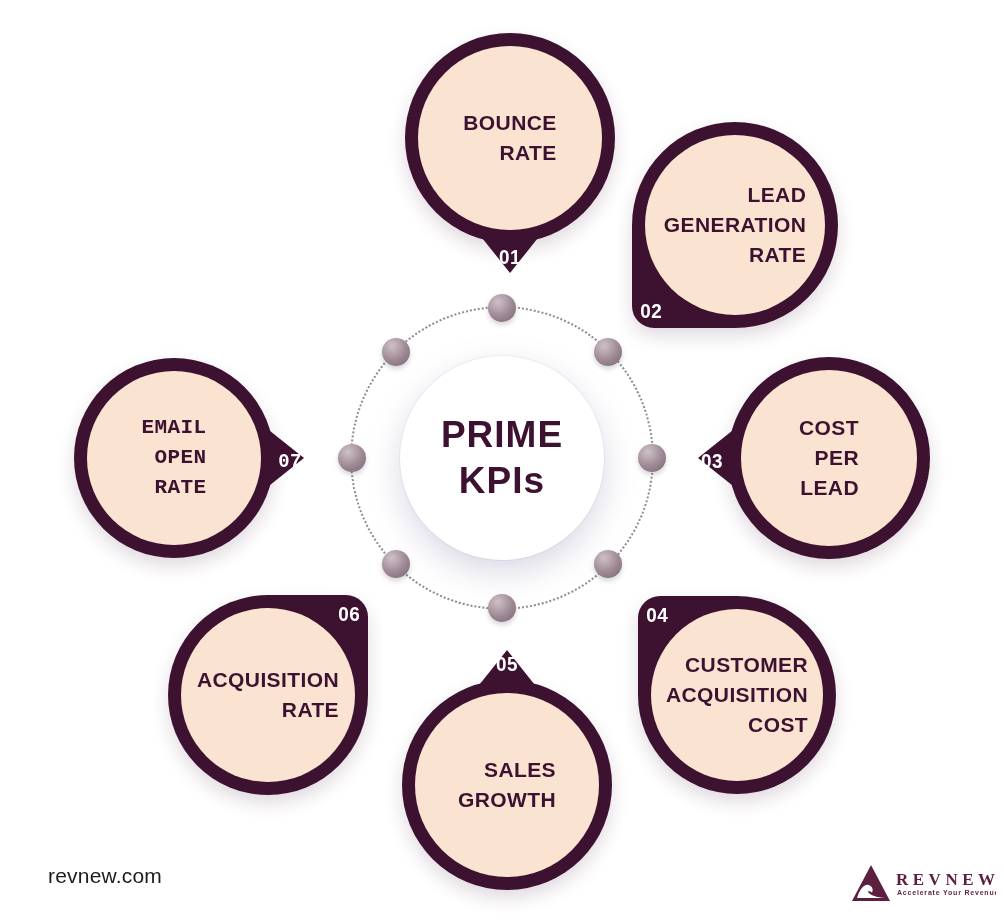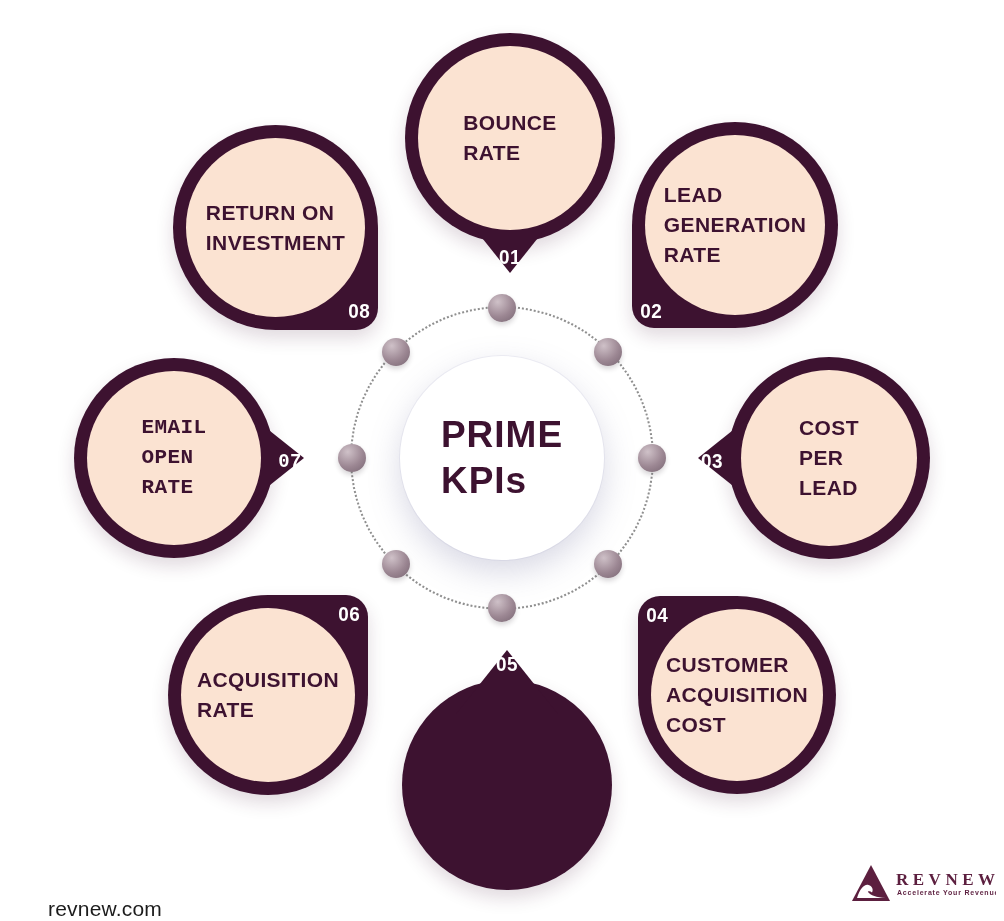--- a/index.html
+++ b/index.html
@@ -20,21 +20,21 @@
     border:2px dotted #8f8f8f;border-radius:50%;box-sizing:border-box;
   }
   .center-circle{
     position:absolute;left:400px;top:356px;width:204px;height:204px;border-radius:50%;
     background:#ffffff;
     box-shadow:0 12px 32px rgba(125,125,165,.30),0 0 0 1px #f3f3f8;
     display:flex;align-items:center;justify-content:center;
   }
   .center-title{
     font-size:37px;font-weight:700;line-height:1.25;letter-spacing:1px;
-    color:var(--dark);white-space:pre-line;
+    color:var(--dark);text-align:center;white-space:pre-line;
   }
 
   
   .bead{
     position:absolute;width:28px;height:28px;border-radius:50%;
     background:radial-gradient(circle at 35% 28%,#cfc1c8,#9c8793 55%,#786572);
     box-shadow:0 3px 5px rgba(40,30,40,.18);
   }
   .bead-n {left:488px;top:294px;}
   .bead-ne{left:594px;top:338px;}
@@ -62,21 +62,21 @@
               clip-path:polygon(0 0,100% 0,50% 100%);}
   .tail-up   {left:50%;transform:translateX(-50%);top:-30px;width:102px;height:64px;
               clip-path:polygon(50% 0,0 100%,100% 100%);}
   .tail-left {top:50%;transform:translateY(-50%);left:-30px;width:64px;height:102px;
               clip-path:polygon(0 50%,100% 0,100% 100%);}
   .tail-right{top:50%;transform:translateY(-50%);right:-30px;width:64px;height:102px;
               clip-path:polygon(100% 50%,0 0,0 100%);}
 
   .inner{
     position:absolute;inset:13px;background:var(--peach);border-radius:50%;
-    display:flex;align-items:center;justify-content:center;text-align:left;
+    display:flex;align-items:center;justify-content:center;text-align:right;
   }
   .label{
     font-size:21px;font-weight:700;line-height:1.42;letter-spacing:.4px;
     color:var(--dark);white-space:pre-line;
   }
   .num{
     position:absolute;color:#ffffff;font-size:21px;font-weight:700;
     letter-spacing:.5px;transform:scaleX(.9);
   }
 
@@ -96,21 +96,21 @@
   .b3 .num{left:-32px;top:92px;width:32px;text-align:center;}
   .b7 .num{right:-32px;top:92px;width:32px;text-align:center;}
   .b2 .num{left:7px;bottom:5px;}
   .b4 .num{left:7px;top:7px;}
   .b6 .num{right:7px;top:7px;}
   .b8 .num{right:7px;bottom:7px;}
 
   
   .site{
     position:absolute;left:48px;top:864px;
-    font-size:21px;color:#1c1c1c;letter-spacing:.2px;text-decoration:none;margin-top:33px;
+    font-size:21px;color:#1c1c1c;letter-spacing:.2px;text-decoration:none;
   }
   .logo{position:absolute;left:850px;top:862px;width:146px;height:46px;}
 </style>
 </head>
 <body>
 
 <div class="canvas">
 
   <div class="dotted-ring"></div>
 
@@ -165,20 +165,24 @@
       <div class="label">CUSTOMER
 ACQUISITION
 COST</div>
     </div>
     <div class="num">04</div>
   </div>
 
   <div class="bubble b5">
     <div class="shape"></div>
     <div class="tail tail-up"></div>
+    <div class="inner">
+      <div class="label">SALES
+GROWTH</div>
+    </div>
     <div class="num">05</div>
   </div>
 
   <div class="bubble b6">
     <div class="shape corner-tr"></div>
     <div class="inner">
       <div class="label">ACQUISITION
 RATE</div>
     </div>
     <div class="num">06</div>
@@ -188,28 +192,20 @@
     <div class="shape"></div>
     <div class="tail tail-right"></div>
     <div class="inner">
       <div class="label">EMAIL
 OPEN
 RATE</div>
     </div>
     <div class="num">07</div>
   </div>
 
-  <div class="bubble b8">
-    <div class="shape corner-br"></div>
-    <div class="inner">
-      <div class="label">RETURN ON
-INVESTMENT</div>
-    </div>
-    <div class="num">08</div>
-  </div>
 
   <a class="site" href="#">revnew.com</a>
 
   <svg class="logo" viewBox="0 0 146 46">
     <g>
       <path d="M21 3 L40 39 L2 39 Z" fill="#5C1F3F"></path>
       <path d="M7 36 C10 27 14 22 18.5 23 C22.5 24 23.5 28 22 30.5 C20.5 29.3 18.8 29 17.8 29.8 C20.5 33.5 26.5 35.5 35.5 36 Z" fill="#ffffff"></path>
     </g>
     <text x="46" y="23" font-family="Liberation Serif, serif" font-size="17" font-weight="700" letter-spacing="4.5" fill="#5C1F3F">REVNEW</text>
     <text x="47" y="33" font-family="Liberation Sans, sans-serif" font-size="7" font-weight="700" letter-spacing="0.8" fill="#5C1F3F">Accelerate Your Revenue</text>

